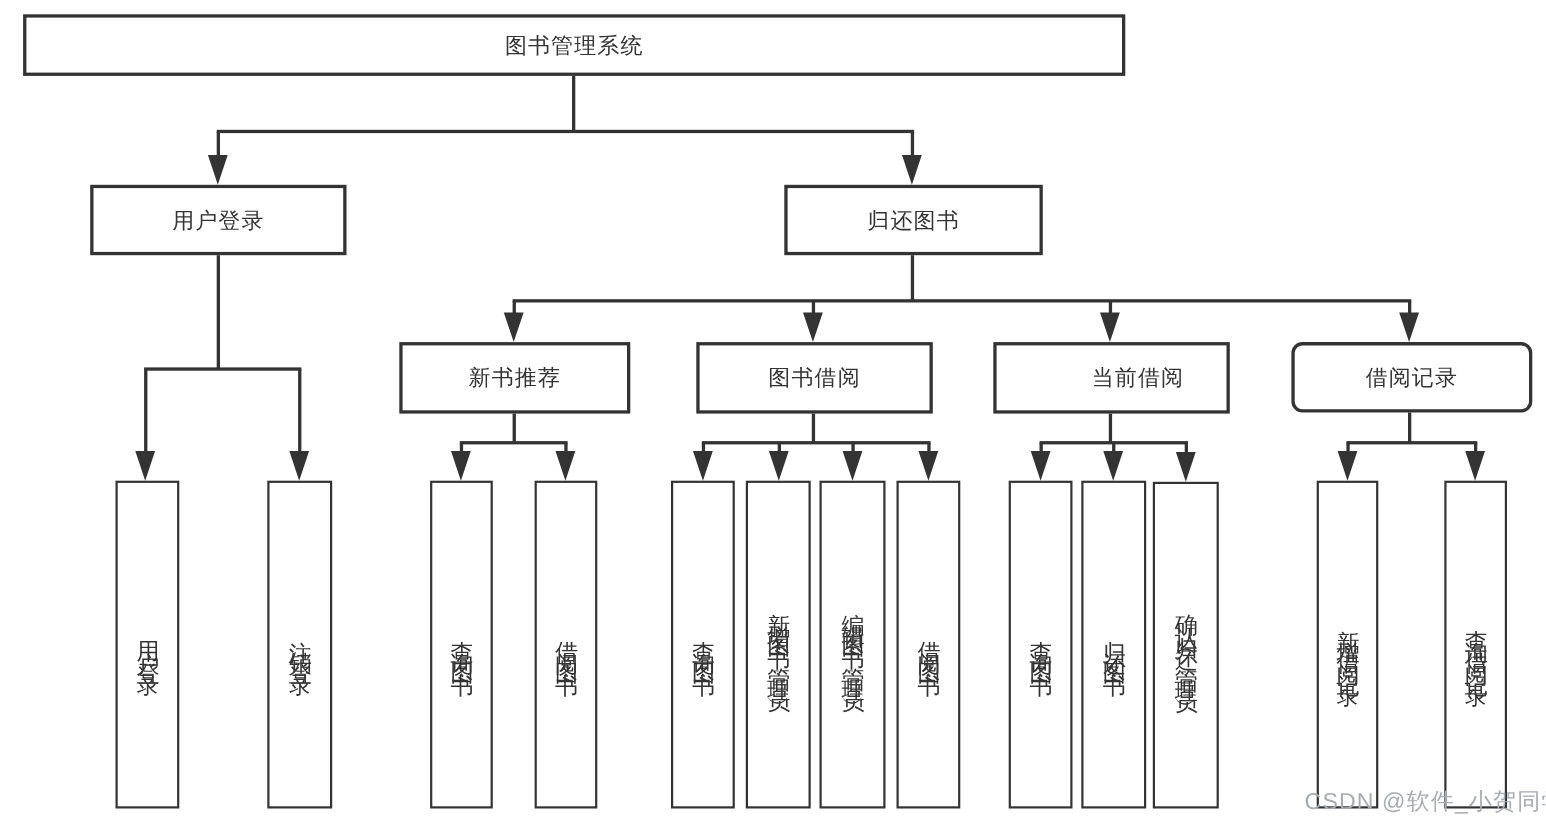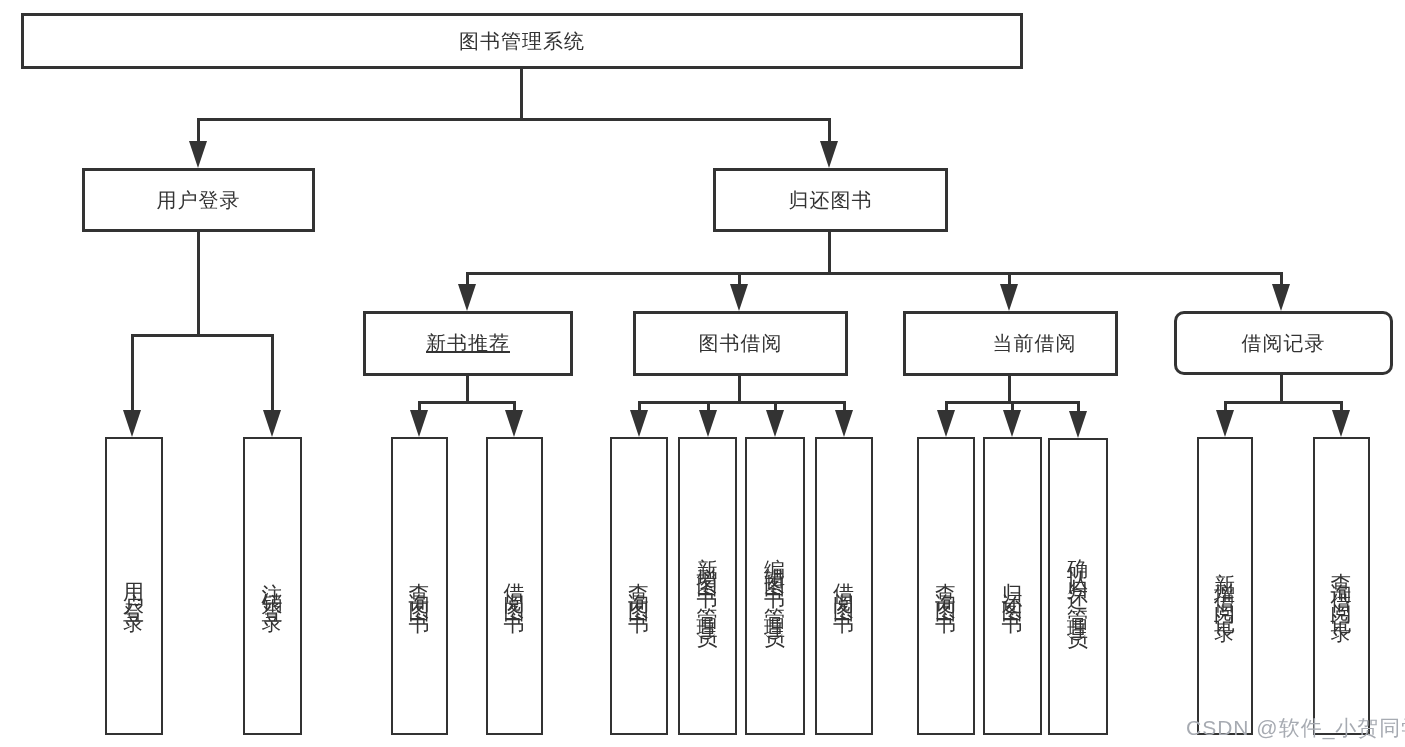--- a/index.html
+++ b/index.html
@@ -65,21 +65,21 @@
     <span>图书管理系统</span>
   </div>
 
   <div class="box" style="left:82px; top:168px; width:233px; height:64px;">
     <span>用户登录</span>
   </div>
   <div class="box" style="left:713px; top:168px; width:235px; height:64px;">
     <span>归还图书</span>
   </div>
 
-  <div class="box" style="left:363px; top:311px; width:210px; height:65px;text-decoration:underline;">
+  <div class="box" style="left:363px; top:311px; width:210px; height:65px;">
     <span>新书推荐</span>
   </div>
   <div class="box" style="left:633px; top:311px; width:215px; height:65px;">
     <span>图书借阅</span>
   </div>
   <div class="box" style="left:903px; top:311px; width:215px; height:65px;padding-left:48px;">
     <span>当前借阅</span>
   </div>
   <div class="box" style="left:1174px; top:311px; width:219px; height:64px;border-radius:10px;">
     <span>借阅记录</span>

